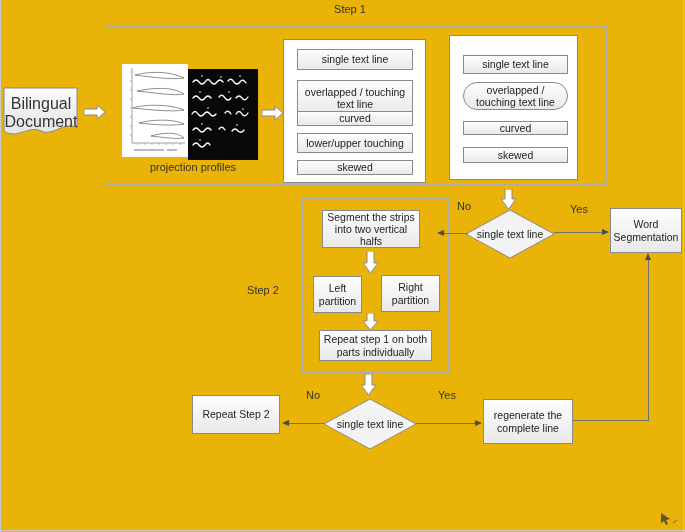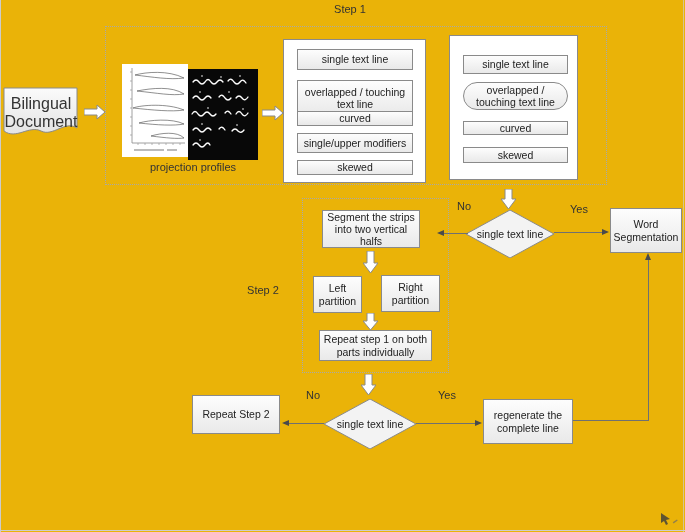--- a/index.html
+++ b/index.html
@@ -137,21 +137,21 @@
 
   <svg class="abs" style="left:262px;top:105px;" width="22" height="16" viewBox="0 0 22 16">
     <polygon points="0,5 13,5 13,1 21,8 13,15 13,11 0,11" fill="#ffffff" stroke="#8a8a8a" stroke-width="1"></polygon>
   </svg>
 
   <div class="container-box" style="left:283px;top:39px;width:143px;height:144px;"></div>
   <div class="box" style="left:297px;top:49px;width:116px;height:21px;">single text line</div>
   <div class="box" style="left:297px;top:80px;width:116px;height:36px;">overlapped / touching
 text line</div>
   <div class="box" style="left:297px;top:111px;width:116px;height:15px;">curved</div>
-  <div class="box" style="left:297px;top:133px;width:116px;height:20px;">single/upper modifiers</div>
+  <div class="box" style="left:297px;top:133px;width:116px;height:20px;">lower/upper touching</div>
   <div class="box" style="left:297px;top:160px;width:116px;height:15px;">skewed</div>
 
   <div class="container-box" style="left:449px;top:35px;width:129px;height:145px;"></div>
   <div class="box" style="left:463px;top:55px;width:105px;height:19px;">single text line</div>
   <div class="box" style="left:463px;top:82px;width:105px;height:28px;border-radius:14px;">overlapped /
 touching text line</div>
   <div class="box" style="left:463px;top:121px;width:105px;height:14px;">curved</div>
   <div class="box" style="left:463px;top:147px;width:105px;height:16px;">skewed</div>
 
   <svg class="abs" style="left:501px;top:189px;" width="15" height="20" viewBox="0 0 15 20">

